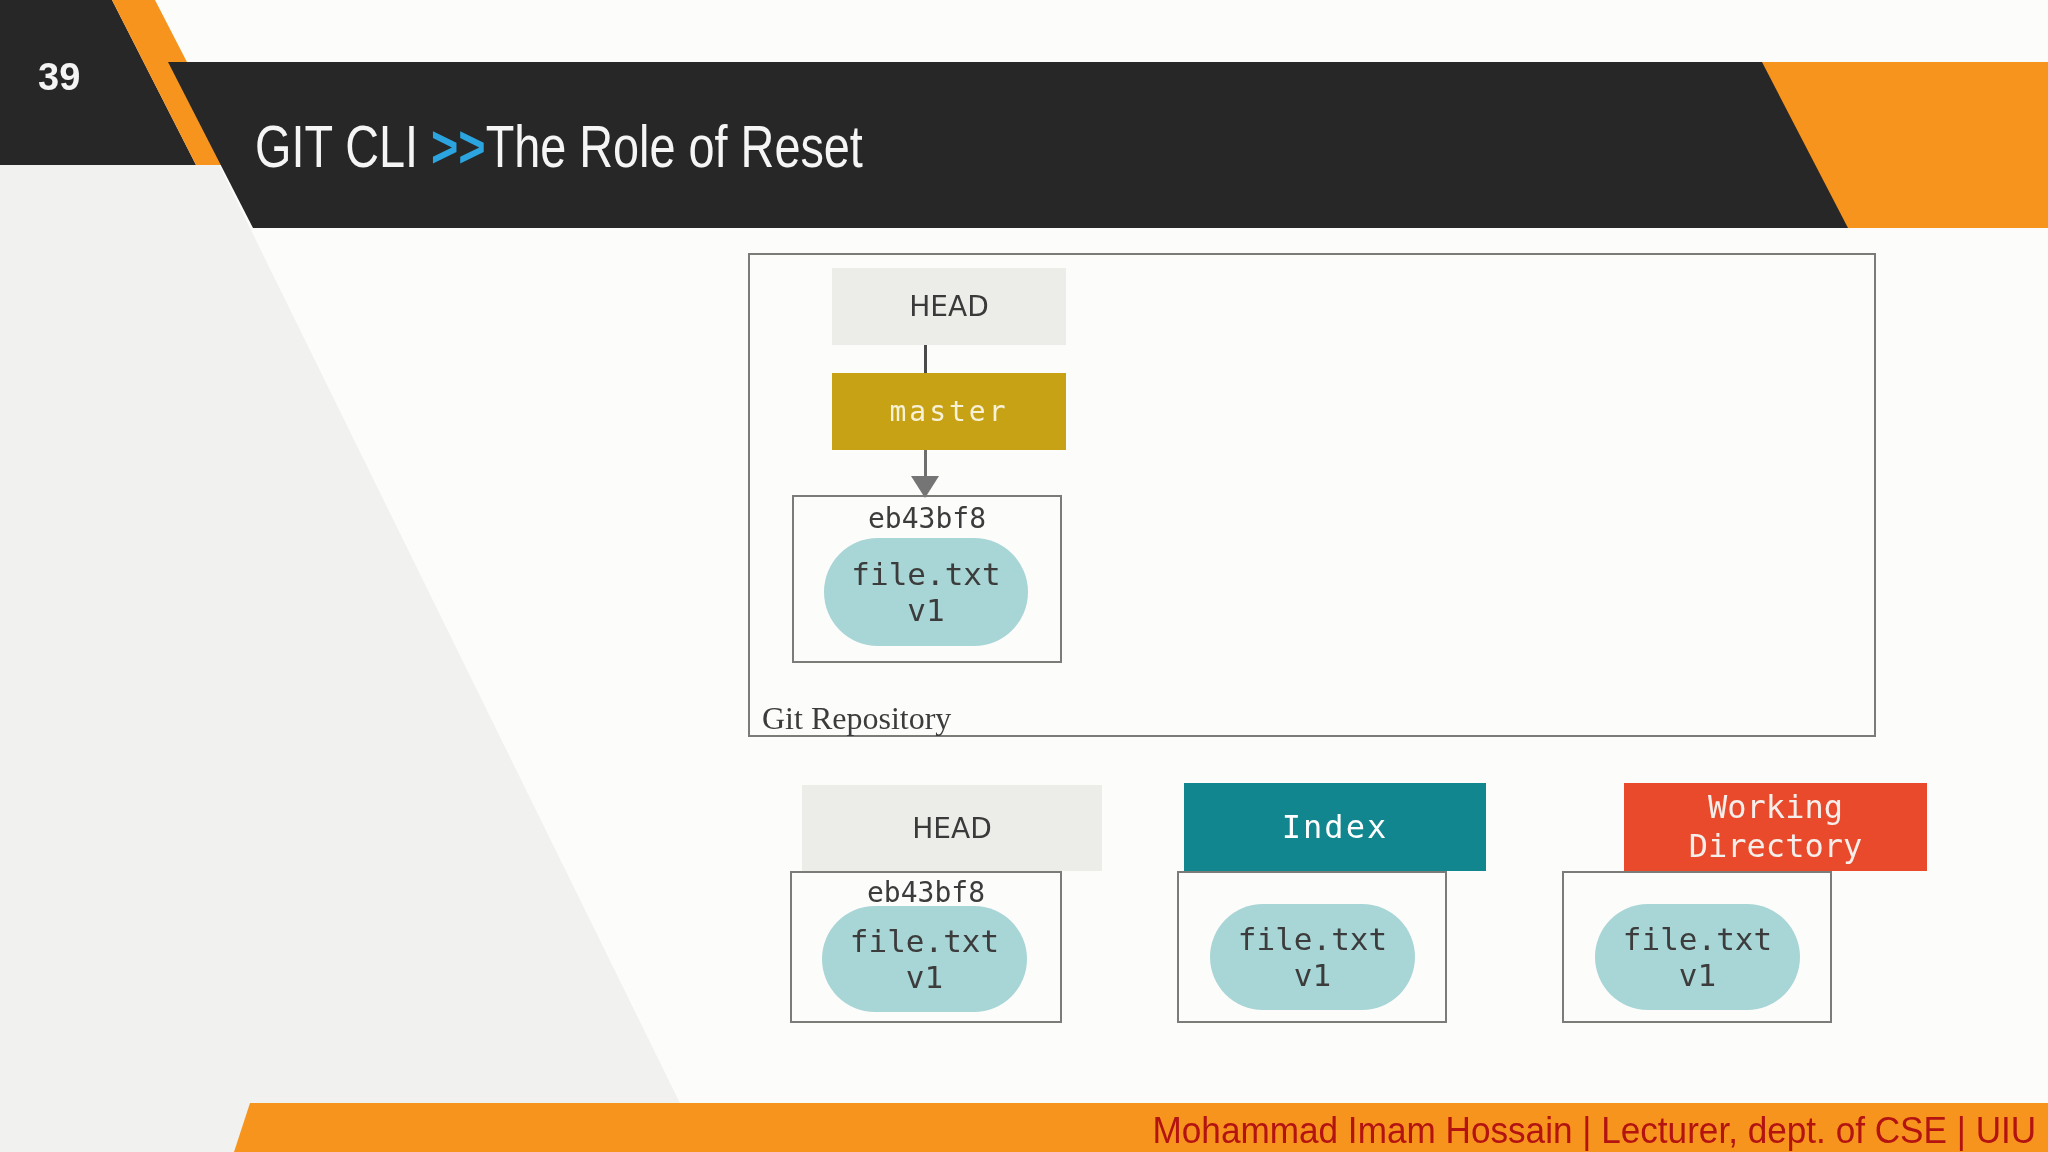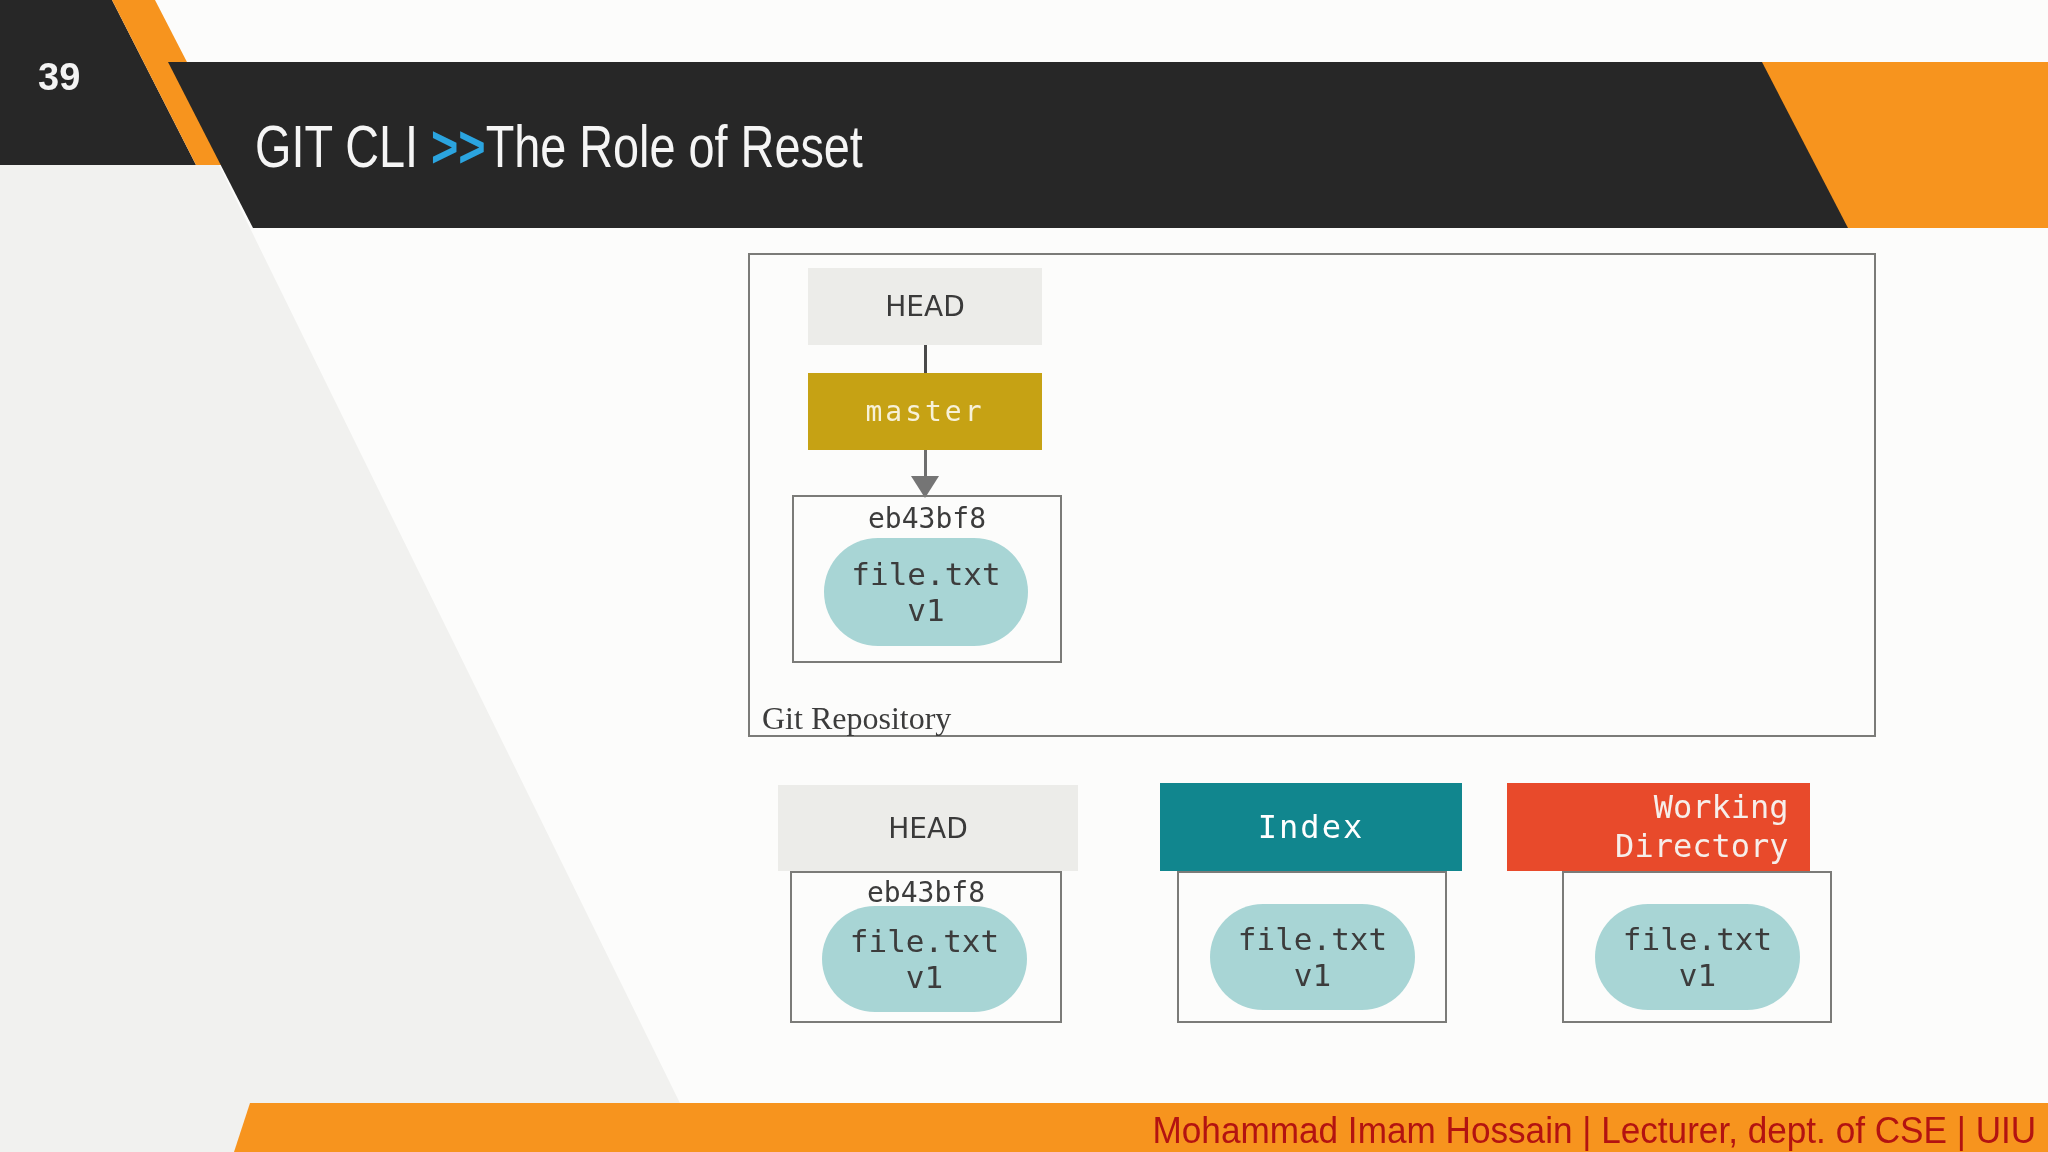--- a/index.html
+++ b/index.html
@@ -60,21 +60,21 @@
     transform:scaleX(0.95);transform-origin:100% 50%;
   }
 
   
   .mono{font-family:"DejaVu Sans Mono", monospace;}
   .dsans{font-family:"DejaVu Sans", sans-serif;}
   .repo-box{
     left:748px;top:253px;width:1124px;height:480px;
     border:2px solid #7B7B78;background:transparent;
   }
-  .label-box{display:flex;align-items:center;justify-content:center;text-align:right;}
+  .label-box{display:flex;align-items:center;justify-content:center;text-align:center;margin-left:24px;}
   .head1{left:808px;top:268px;width:234px;height:77px;background:#ECECE9;color:#3A3A3A;font-size:28px;}
   .master{left:808px;top:373px;width:234px;height:77px;background:#C6A214;color:#F7F1D8;font-size:28px;letter-spacing:3px;}
   .conn1{left:924px;top:345px;width:3px;height:28px;background:#4A4A4A;}
   .conn2{left:924px;top:450px;width:3px;height:27px;background:#6E6E6E;}
   .arrow-head{
     left:911px;top:476px;width:0;height:0;
     border-left:14px solid transparent;border-right:14px solid transparent;
     border-top:22px solid #757575;
   }
   .commit1{left:792px;top:495px;width:266px;height:164px;border:2px solid #7B7B78;}
@@ -85,21 +85,21 @@
 
   .head2{left:778px;top:785px;width:300px;height:86px;background:#ECECE9;color:#3A3A3A;font-size:28px;}
   .ibox2{left:790px;top:871px;width:268px;height:148px;border:2px solid #7B7B78;}
   .hash2{left:790px;top:876px;width:272px;text-align:center;font-size:28px;color:#3C3C3C;}
   .oval2{left:822px;top:906px;width:205px;height:106px;}
 
   .index-hdr{left:1160px;top:783px;width:302px;height:88px;background:#11868E;color:#ffffff;font-size:32px;letter-spacing:2px;}
   .ibox3{left:1177px;top:871px;width:266px;height:148px;border:2px solid #7B7B78;}
   .oval3{left:1210px;top:904px;width:205px;height:106px;}
 
-  .wd-hdr{left:1507px;top:783px;width:303px;height:88px;background:#E84A2B;color:#F6EEEA;font-size:32px;line-height:39px;}
+  .wd-hdr{left:1600px;top:783px;width:303px;height:88px;background:#E84A2B;color:#F6EEEA;font-size:32px;line-height:39px;}
   .wd-hdr .inner{width:260px;}
   .ibox4{left:1562px;top:871px;width:266px;height:148px;border:2px solid #7B7B78;}
   .oval4{left:1595px;top:904px;width:205px;height:106px;}
 
   .command{left:733px;top:1032px;font-size:64px;color:#DC4227;white-space:nowrap;}
 </style>
 </head>
 <body>
 
 <div class="slide">

